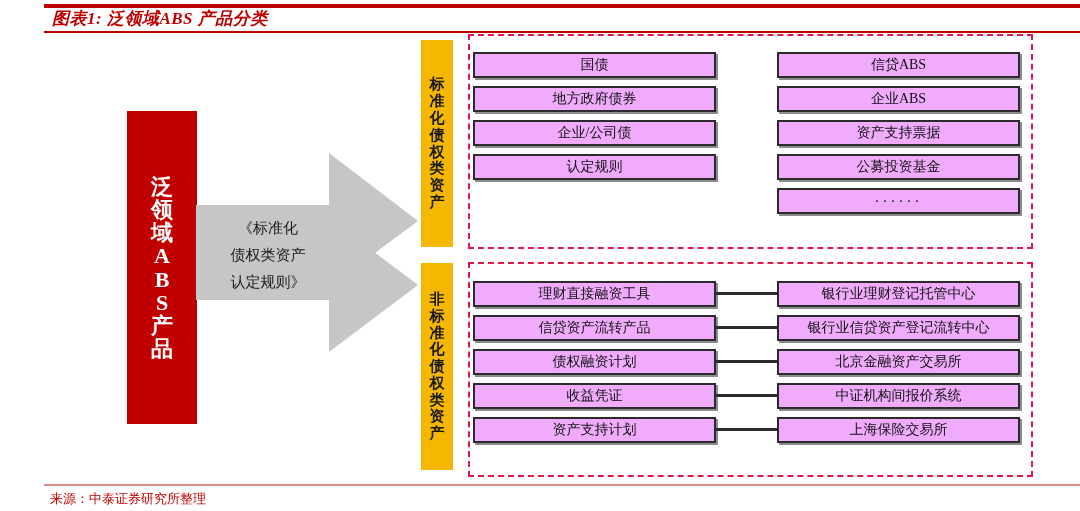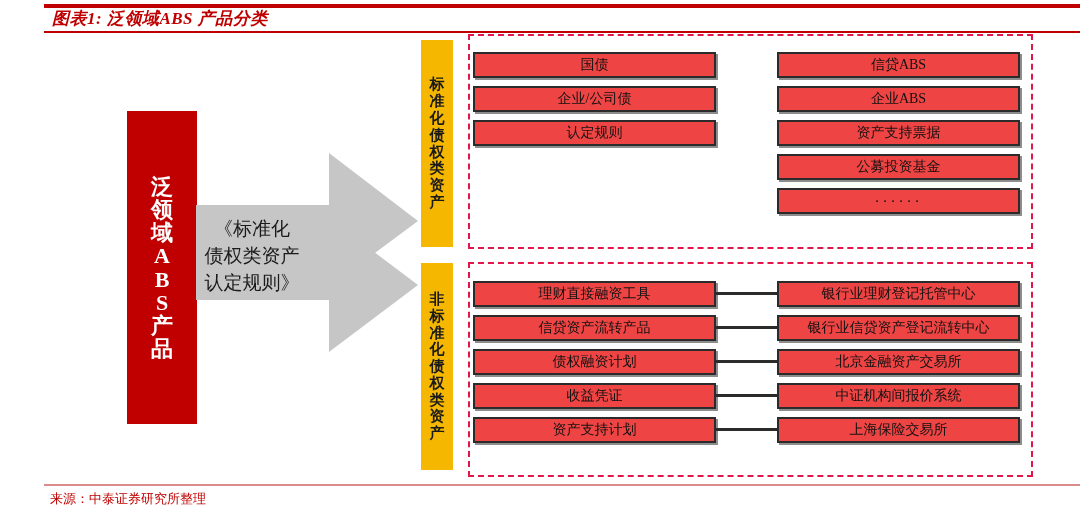--- a/index.html
+++ b/index.html
@@ -47,22 +47,22 @@
     letter-spacing:0px;
   }
   .red-banner span{display:block;}
 
   
   .gray-arrow{
     position:absolute;left:160px;top:135px;width:222px;height:235px;
   }
   .gray-arrow svg{display:block;}
   .gray-arrow-label{
-    position:absolute;left:156px;top:215px;width:120px;height:82px;
-    font-size:19px;line-height:27px;color:#1a1a1a;
+    position:absolute;left:172px;top:215px;width:120px;height:82px;
+    font-size:15px;line-height:27px;color:#1a1a1a;
     text-align:center;font-weight:500;
   }
   .gray-arrow-label span{display:block;white-space:nowrap;}
 
   
   .ybar{
     position:absolute;width:32px;
     background:#f5b700;
     color:#1a1a1a;font-size:15px;font-weight:bold;
     display:flex;flex-direction:column;align-items:center;justify-content:center;
@@ -80,21 +80,21 @@
   #dash-std{left:432px;top:34px;width:561px;height:211px;}
   #dash-nonstd{left:432px;top:262px;width:561px;height:211px;}
 
   
   .item-col{position:absolute;}
   .item-box{
     box-sizing:border-box;
     height:26px;
     border:2px solid #2b2b2b;
     box-shadow:2px 2px 0 #8d8d8d;
-    background:#ef4444;
+    background:#f0abfc;
     color:#111111;
     font-size:14px;
     display:flex;align-items:center;justify-content:center;
     white-space:nowrap;
     margin-bottom:8px;
   }
   #col-std-left{left:437px;top:52px;width:243px;}
   #col-std-right{left:741px;top:52px;width:243px;}
   #col-non-left{left:437px;top:281px;width:243px;}
   #col-non-right{left:741px;top:281px;width:243px;}
@@ -162,20 +162,21 @@
     <span>类</span>
     <span>资</span>
     <span>产</span>
   </div>
 
   <div class="dash-box" id="dash-std"></div>
   <div class="dash-box" id="dash-nonstd"></div>
 
   <div class="item-col" id="col-std-left">
     <div class="item-box">国债</div>
+    <div class="item-box">地方政府债券</div>
     <div class="item-box">企业/公司债</div>
     <div class="item-box">认定规则</div>
   </div>
 
   <div class="item-col" id="col-std-right">
     <div class="item-box">信贷ABS</div>
     <div class="item-box">企业ABS</div>
     <div class="item-box">资产支持票据</div>
     <div class="item-box">公募投资基金</div>
     <div class="item-box dots">······</div>

